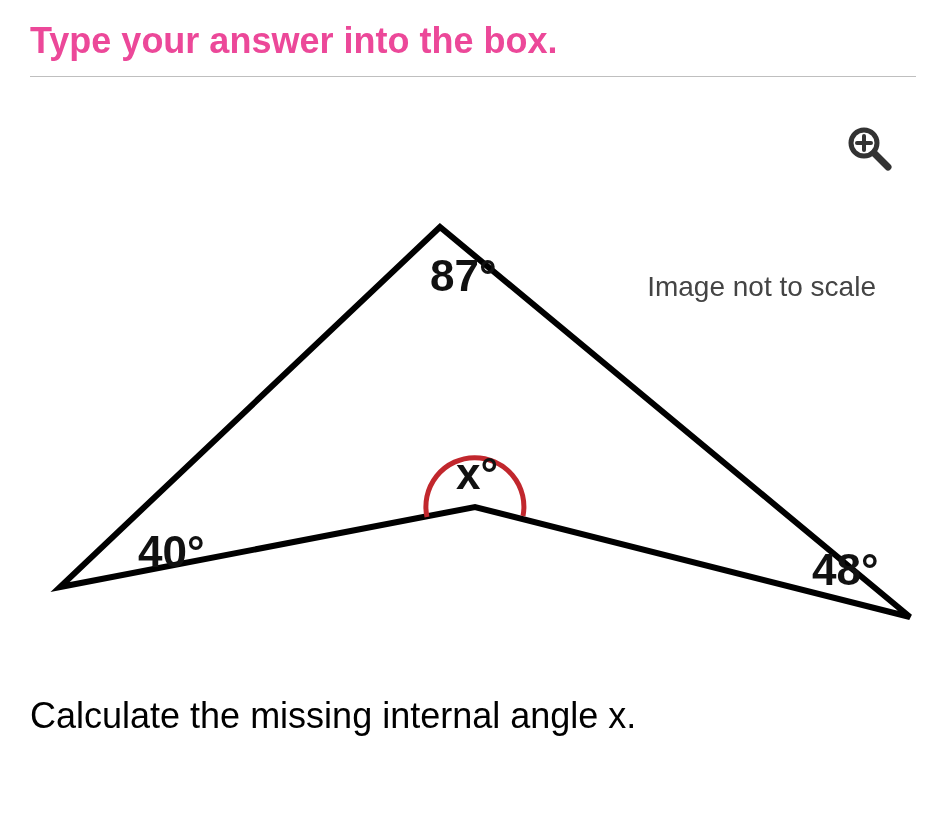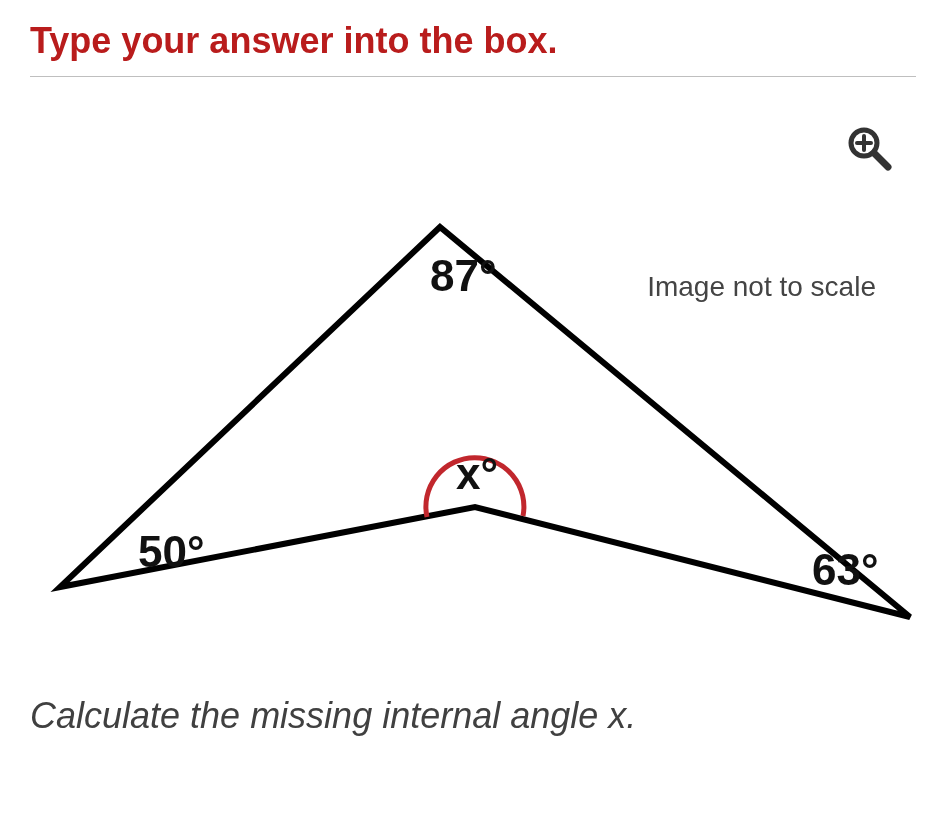--- a/index.html
+++ b/index.html
@@ -11,21 +11,21 @@
     font-family: Arial, Helvetica, sans-serif;
     background: #fff;
     color: #333;
   }
   .container {
     padding: 20px 30px 0 30px;
   }
   .instruction {
     font-size: 36px;
     font-weight: 700;
-    color: #b91c1c;
+    color: #ec4899;
     margin: 0 0 14px 0;
   }
   .hr {
     border: none;
     border-top: 1px solid #bfbfbf;
     margin: 0 0 10px 0;
   }
   .figure-area {
     position: relative;
     width: 100%;
@@ -56,24 +56,23 @@
   }
   .angle-label {
     position: absolute;
     font-size: 44px;
     font-weight: 700;
     color: #111;
     font-family: Arial, sans-serif;
   }
   .q-text {
     font-size: 36px;
-    color: #404040;
+    color: #000000;
     margin-top: 48px;
     font-weight: 400;
-    font-style: italic;
   }
 </style>
 </head>
 <body>
 
 <div class="container">
   <p class="instruction">Type your answer into the box.</p>
   <hr class="hr">
 
   <div class="figure-area">
@@ -92,20 +91,20 @@
     <div class="svg-wrap">
       <svg viewBox="0 0 900 520" width="900" height="520">
 
         <polygon points="410,80  30,440  445,360  880,470  410,80" fill="none" stroke="#000" stroke-width="6" stroke-linejoin="miter"></polygon>
 
         <path d="M 397,370 A 49 49 0 1 1 493,369" fill="none" stroke="#c1272d" stroke-width="5"></path>
       </svg>
 
       
       <div class="angle-label" style="left:400px; top:104px;">87°</div>
-      <div class="angle-label" style="left:108px; top:380px;">50°</div>
-      <div class="angle-label" style="left:782px; top:398px;">63°</div>
+      <div class="angle-label" style="left:108px; top:380px;">40°</div>
+      <div class="angle-label" style="left:782px; top:398px;">48°</div>
       <div class="angle-label" style="left:426px; top:302px;">x°</div>
     </div>
   </div>
 
   <p class="q-text">Calculate the missing internal angle x.</p>
 </div>
 
 </body></html>

